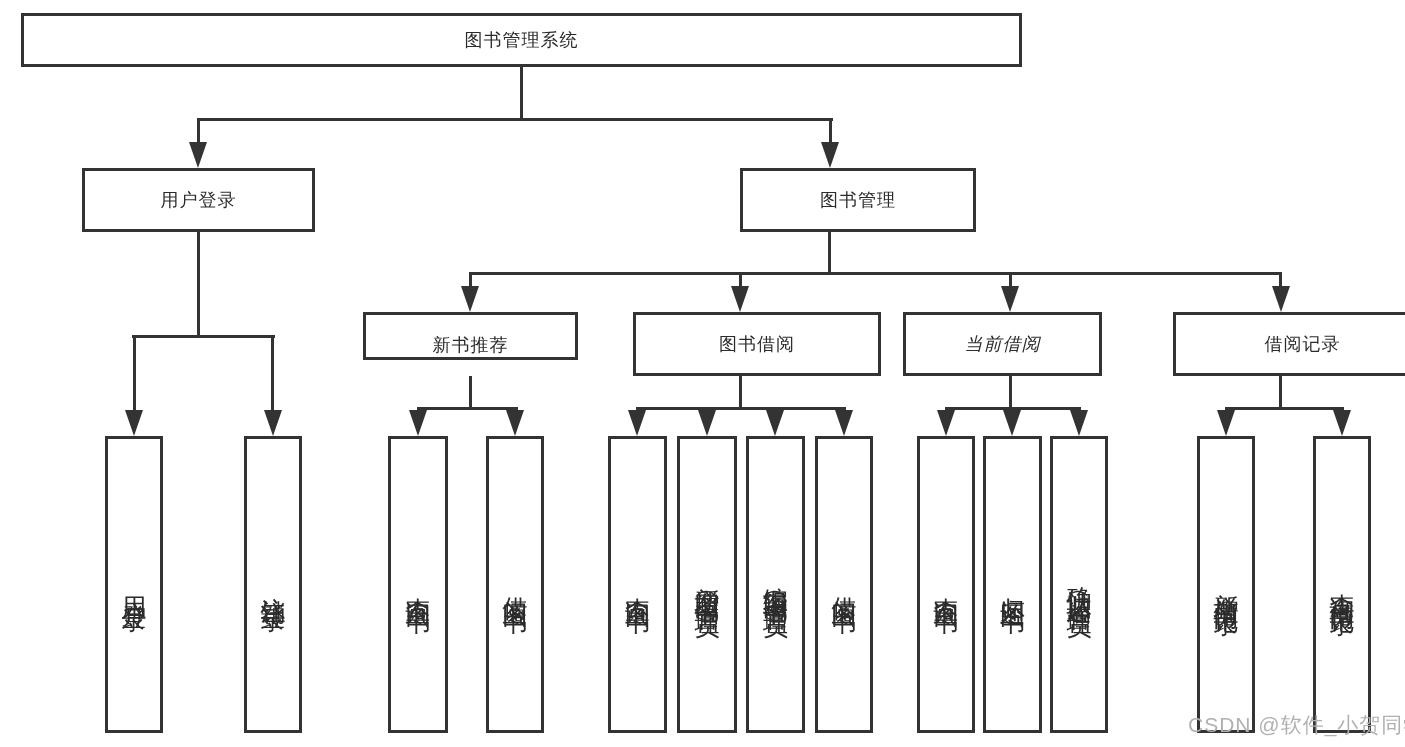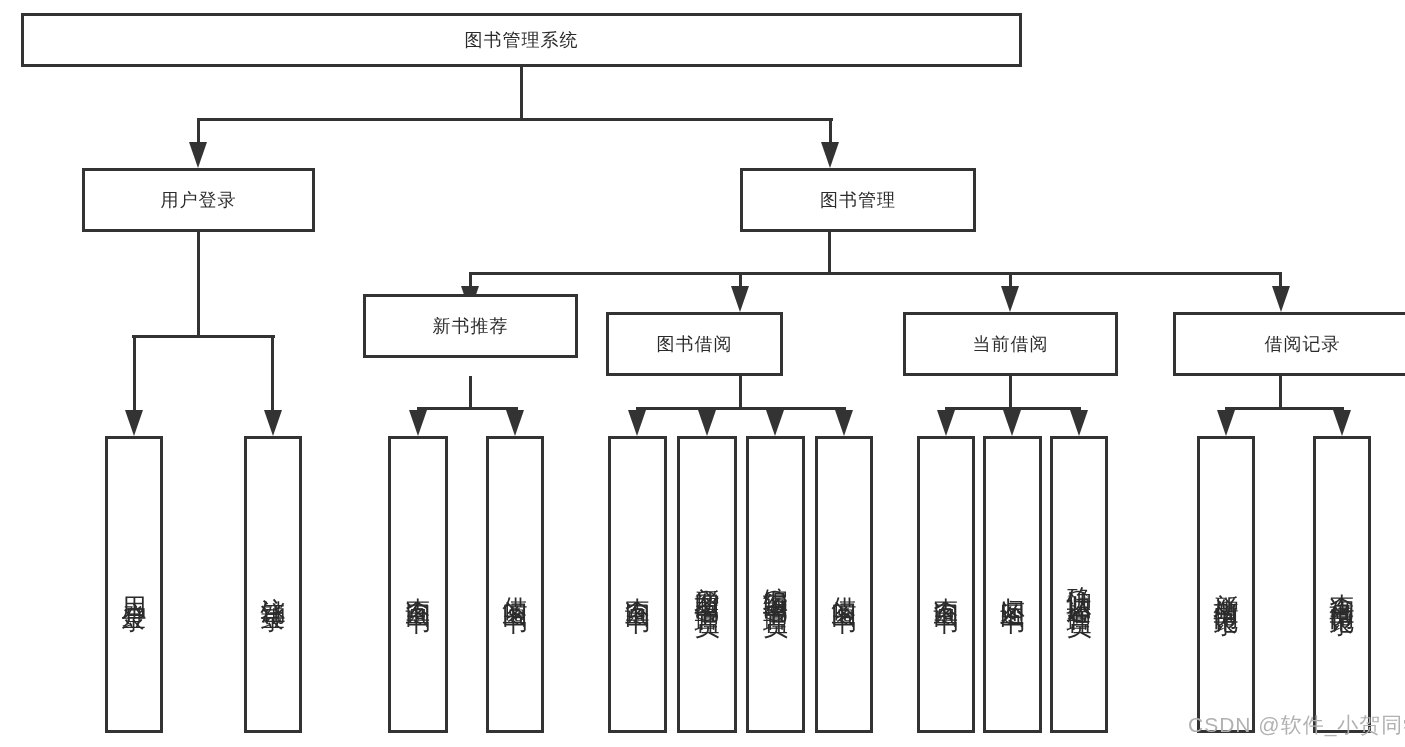--- a/index.html
+++ b/index.html
@@ -62,27 +62,27 @@
   <div class="line" style="left:469px; top:272px; width:813px; height:3px;"></div>
   <div class="line" style="left:469px; top:272px; width:3px; height:17px;"></div>
   <div class="line" style="left:739px; top:272px; width:3px; height:17px;"></div>
   <div class="line" style="left:1009px; top:272px; width:3px; height:17px;"></div>
   <div class="line" style="left:1279px; top:272px; width:3px; height:17px;"></div>
   <div class="arrow" style="left:461px; top:286px;"></div>
   <div class="arrow" style="left:731px; top:286px;"></div>
   <div class="arrow" style="left:1001px; top:286px;"></div>
   <div class="arrow" style="left:1272px; top:286px;"></div>
 
-  <div class="box hbox" style="left:363px; top:294px; width:215px; height:64px;">
+  <div class="box hbox" style="left:363px; top:312px; width:215px; height:48px;align-items:flex-end;">
     <span>新书推荐</span>
   </div>
-  <div class="box hbox" style="left:606px; top:312px; width:177px; height:64px;">
+  <div class="box hbox" style="left:633px; top:312px; width:248px; height:64px;">
     <span>图书借阅</span>
   </div>
-  <div class="box hbox" style="left:903px; top:312px; width:215px; height:64px;">
+  <div class="box hbox" style="left:903px; top:312px; width:199px; height:64px;font-style:italic;">
     <span>当前借阅</span>
   </div>
   <div class="box hbox" style="left:1173px; top:312px; width:259px; height:64px;">
     <span>借阅记录</span>
   </div>
 
   <div class="line" style="left:469px; top:376px; width:3px; height:33px;"></div>
   <div class="line" style="left:417px; top:407px; width:101px; height:3px;"></div>
   <div class="arrow" style="left:409px; top:410px;"></div>
   <div class="arrow" style="left:506px; top:410px;"></div>

